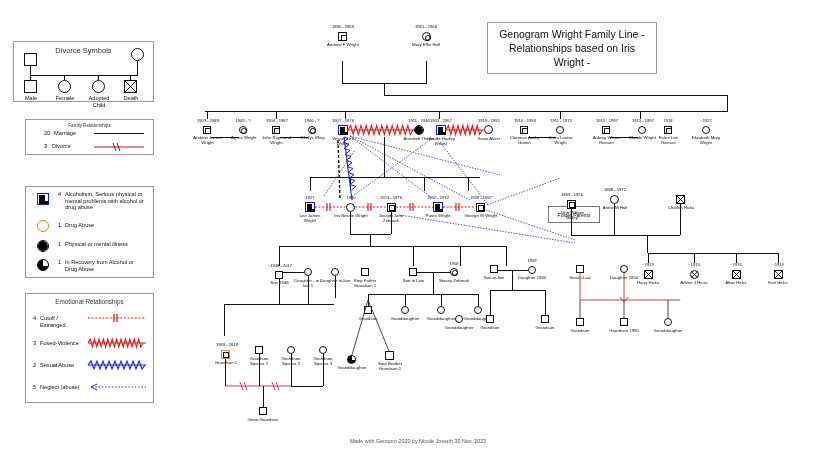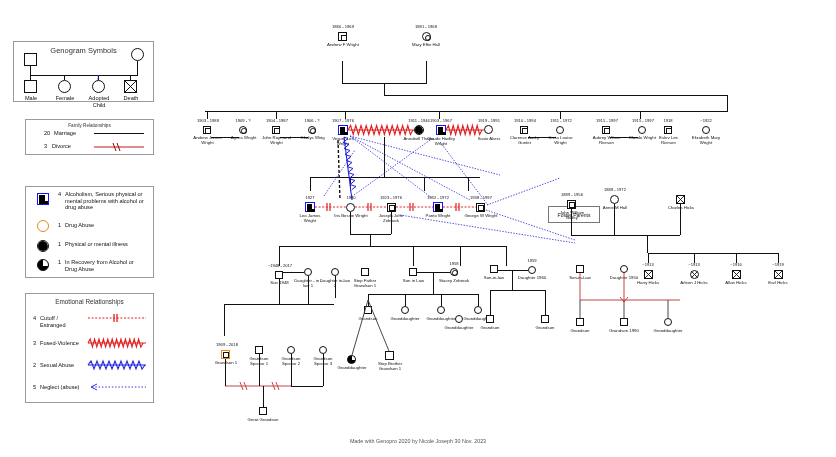--- a/index.html
+++ b/index.html
@@ -52,23 +52,24 @@
   svg{position:absolute;overflow:visible;}
   .dashred{stroke:#e02020;stroke-width:1;stroke-dasharray:2 1.6;fill:none;}
   .bluedot{stroke:#2222dd;stroke-width:.8;stroke-dasharray:1.4 1.4;fill:none;}
   .redline{stroke:#b00000;stroke-width:.9;fill:none;}
 </style>
 </head>
 <body>
 
 <div class="stage">
 
+  <div class="titlebox" style="left:487px;top:22px;width:170px;height:52px;">Genogram Wright Family Line - Relationships based on Iris Wright -</div>
 
   <div class="panel" style="left:13px;top:41px;width:141px;height:61px;">
-    <div class="panel-title lg-t1">Genogram Symbols</div>
+    <div class="panel-title lg-t1">Divorce Symbols</div>
   </div>
 
   <div class="sq" style="left:24px;top:53px;width:13px;height:13px;"></div>
   <div class="ci" style="left:131px;top:48px;width:13px;height:13px;"></div>
   <div class="ln vl" style="left:30px;top:66px;height:9px;"></div>
   <div class="ln vl" style="left:137px;top:61px;height:14px;"></div>
   <div class="ln hl" style="left:30px;top:75px;width:108px;"></div>
   <div class="ln vl" style="left:30px;top:75px;height:5px;"></div>
   <div class="ln vl" style="left:64px;top:75px;height:5px;"></div>
   <div class="ln vl" style="left:98px;top:75px;height:5px;"></div>

